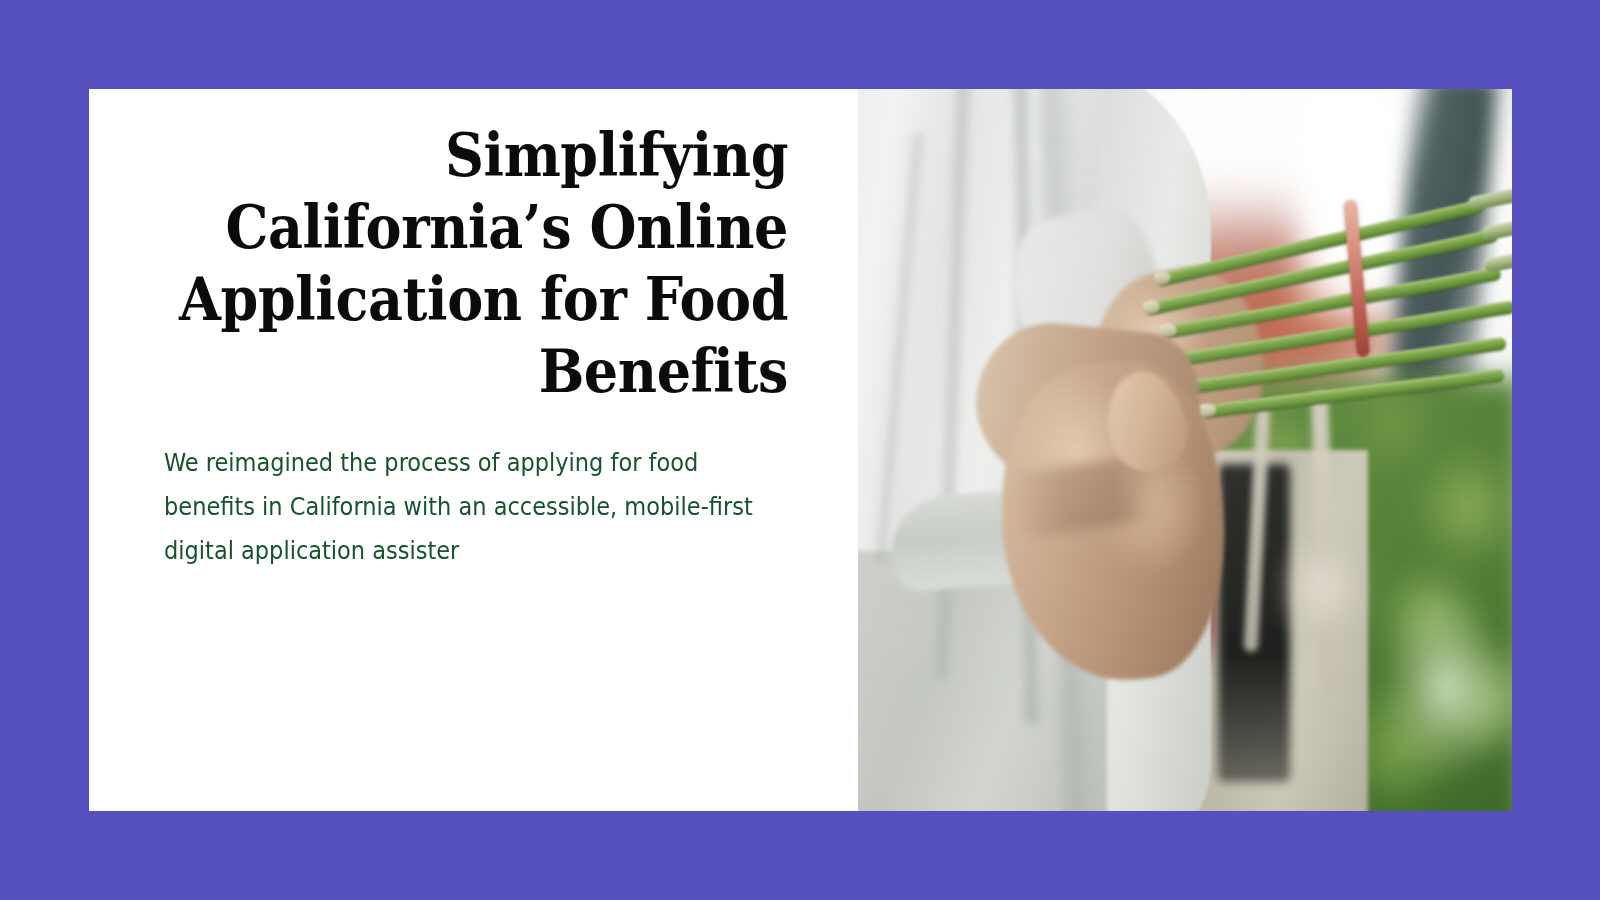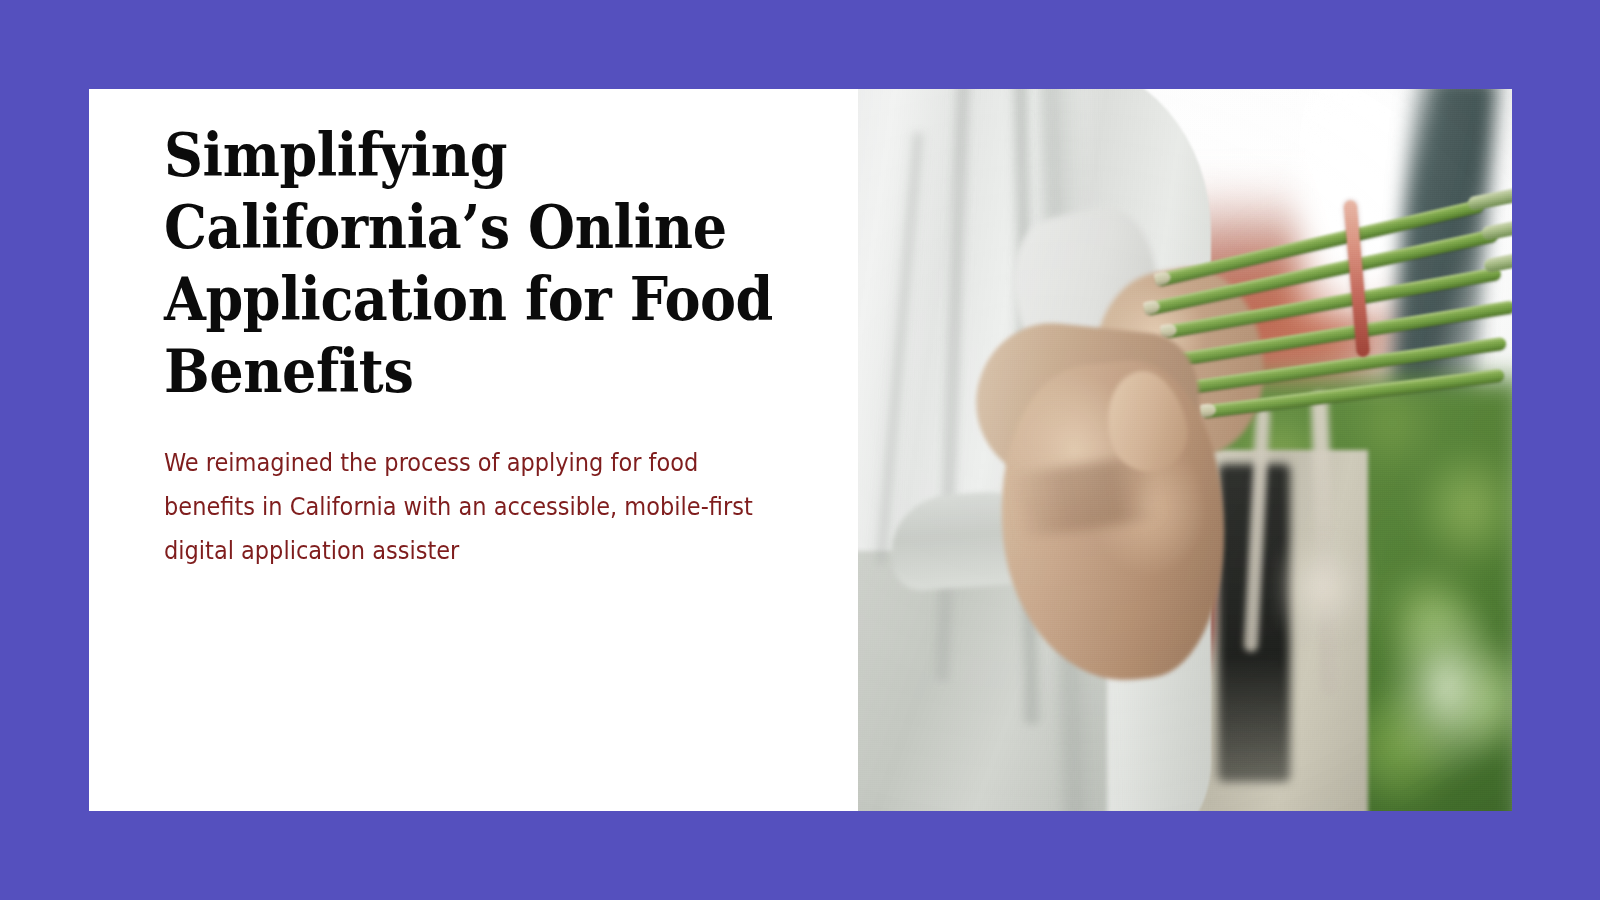--- a/index.html
+++ b/index.html
@@ -67,30 +67,31 @@
   .headline {
     margin: 0;
     padding-top: 30px;
     font-family: "DejaVu Serif Condensed", "Liberation Serif", "DejaVu Serif", serif;
     font-size: 60px;
     font-weight: 700;
     line-height: 72px;
     letter-spacing: -0.4px;
     color: #0b0b0b;
     max-width: 630px;
+    text-align: right;
   }
 
   .subcopy {
     margin: 0;
     padding-top: 34px;
     font-family: "DejaVu Sans Condensed", "Liberation Sans Narrow", "Liberation Sans", sans-serif;
     font-size: 25px;
     font-weight: 400;
     line-height: 44px;
-    color: #7f1d1d;
+    color: #14532d;
     max-width: 610px;
   }
 
   
   .photo-col {
     flex: 1 1 auto;
     position: relative;
     overflow: hidden;
     background: #cfd2cd;
   }

